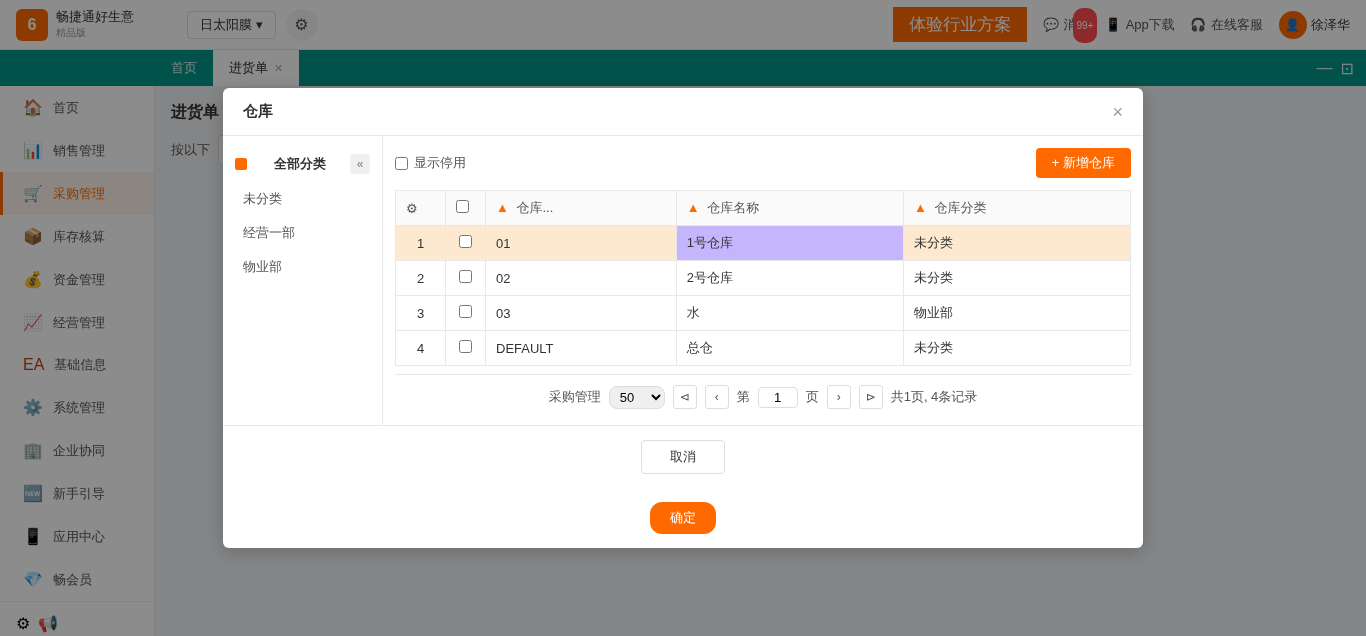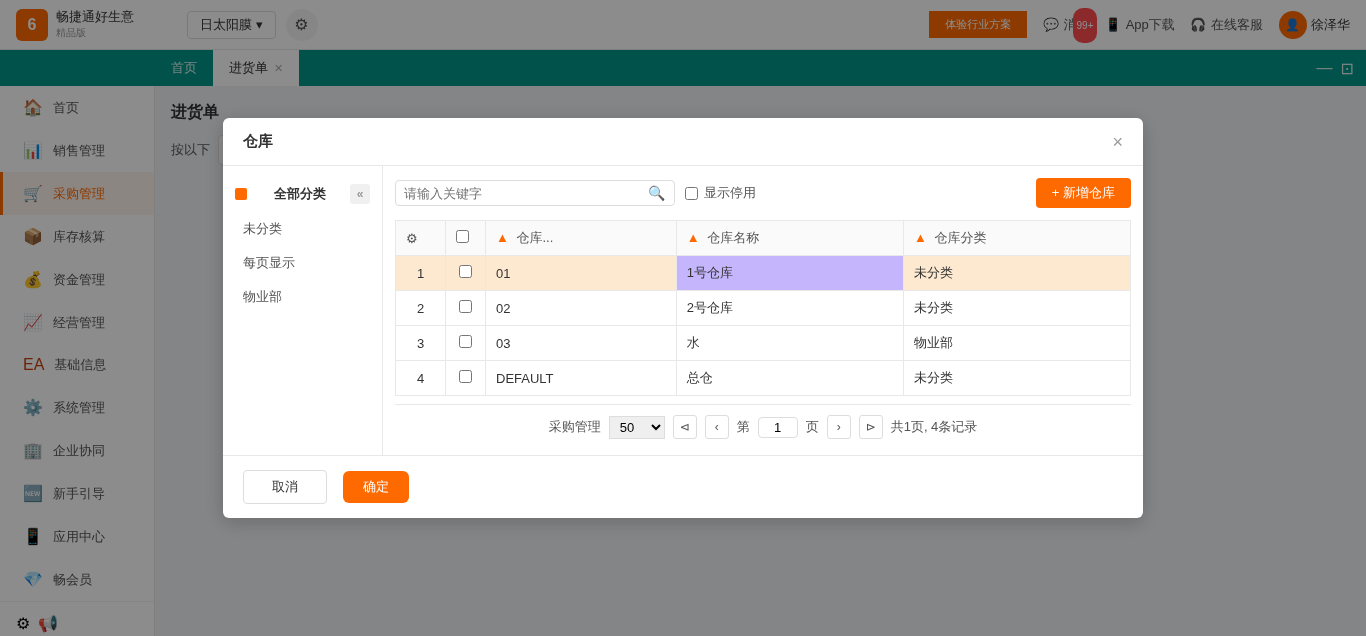--- a/index.html
+++ b/index.html
@@ -55,21 +55,21 @@
       gap: 16px;
       margin-left: auto;
     }
     .btn-trial {
       background: #ff6a00;
       color: #fff;
       border: none;
       border-radius: 0;
       padding: 6px 16px;
       cursor: pointer;
-      font-size: 11px;
+      font-size: 17px;
     }
     .header-icon-btn {
       display: flex;
       align-items: center;
       gap: 4px;
       color: #555;
       cursor: pointer;
       font-size: 13px;
       position: relative;
     }
@@ -394,21 +394,21 @@
       border-top: 1px solid #e8e8e8;
       margin-top: 8px;
     }
     .page-size-select {
       display: flex;
       align-items: center;
       gap: 4px;
     }
     .page-select {
       border: 1px solid #ddd;
-      border-radius: 0;
+      border-radius: 8px;
       padding: 2px 6px;
       font-size: 13px;
       cursor: pointer;
     }
     .page-input {
       width: 40px;
       border: 1px solid #ddd;
       border-radius: 4px;
       padding: 2px 6px;
       text-align: center;
@@ -424,39 +424,40 @@
       font-size: 12px;
       color: #555;
     }
     .page-nav-btn:disabled { color: #ccc; cursor: not-allowed; }
     .total-info { color: #555; }
 
     
     .modal-footer {
       display: flex;
       align-items: center;
-      justify-content: flex-start;
-      gap: 16px;
+      justify-content: flex-end;
+      gap: 28px;
       padding: 14px 20px;
       border-top: 1px solid #e8e8e8;
+      flex-direction: column;
     }
     .btn-cancel {
       background: #fff;
       color: #333;
       border: 1px solid #ddd;
       border-radius: 4px;
       padding: 7px 28px;
       cursor: pointer;
       font-size: 13px;
     }
     .btn-confirm {
       background: #ff6a00;
       color: #fff;
       border: none;
-      border-radius: 6px;
+      border-radius: 12px;
       padding: 7px 20px;
       cursor: pointer;
       font-size: 13px;
     }
   </style>
 </head>
 <body>
 
 <div class="top-header">
   <div class="logo-area">
@@ -605,34 +606,30 @@
       <div class="modal-sidebar">
         <div class="modal-sidebar-header">
           <span class="category-icon"></span>
           <span>全部分类</span>
           <div class="modal-sidebar-collapse">«</div>
         </div>
         <div class="modal-sidebar-item">
           <span>未分类</span>
         </div>
         <div class="modal-sidebar-item">
-          <span>每页显示</span>
+          <span>经营一部</span>
         </div>
         <div class="modal-sidebar-item">
           <span>物业部</span>
         </div>
       </div>
 
       <div class="modal-main">
 
         <div class="modal-toolbar">
-          <div class="search-box">
-            <input type="text" placeholder="请输入关键字" style="">
-            <span class="search-icon">🔍</span>
-          </div>
           <label class="checkbox-label">
             <input type="checkbox" style="">
             <span>显示停用</span>
           </label>
           <button class="btn-add">+ 新增仓库</button>
         </div>
 
         <div class="table-wrapper">
           <table class="data-table">
             <thead>

